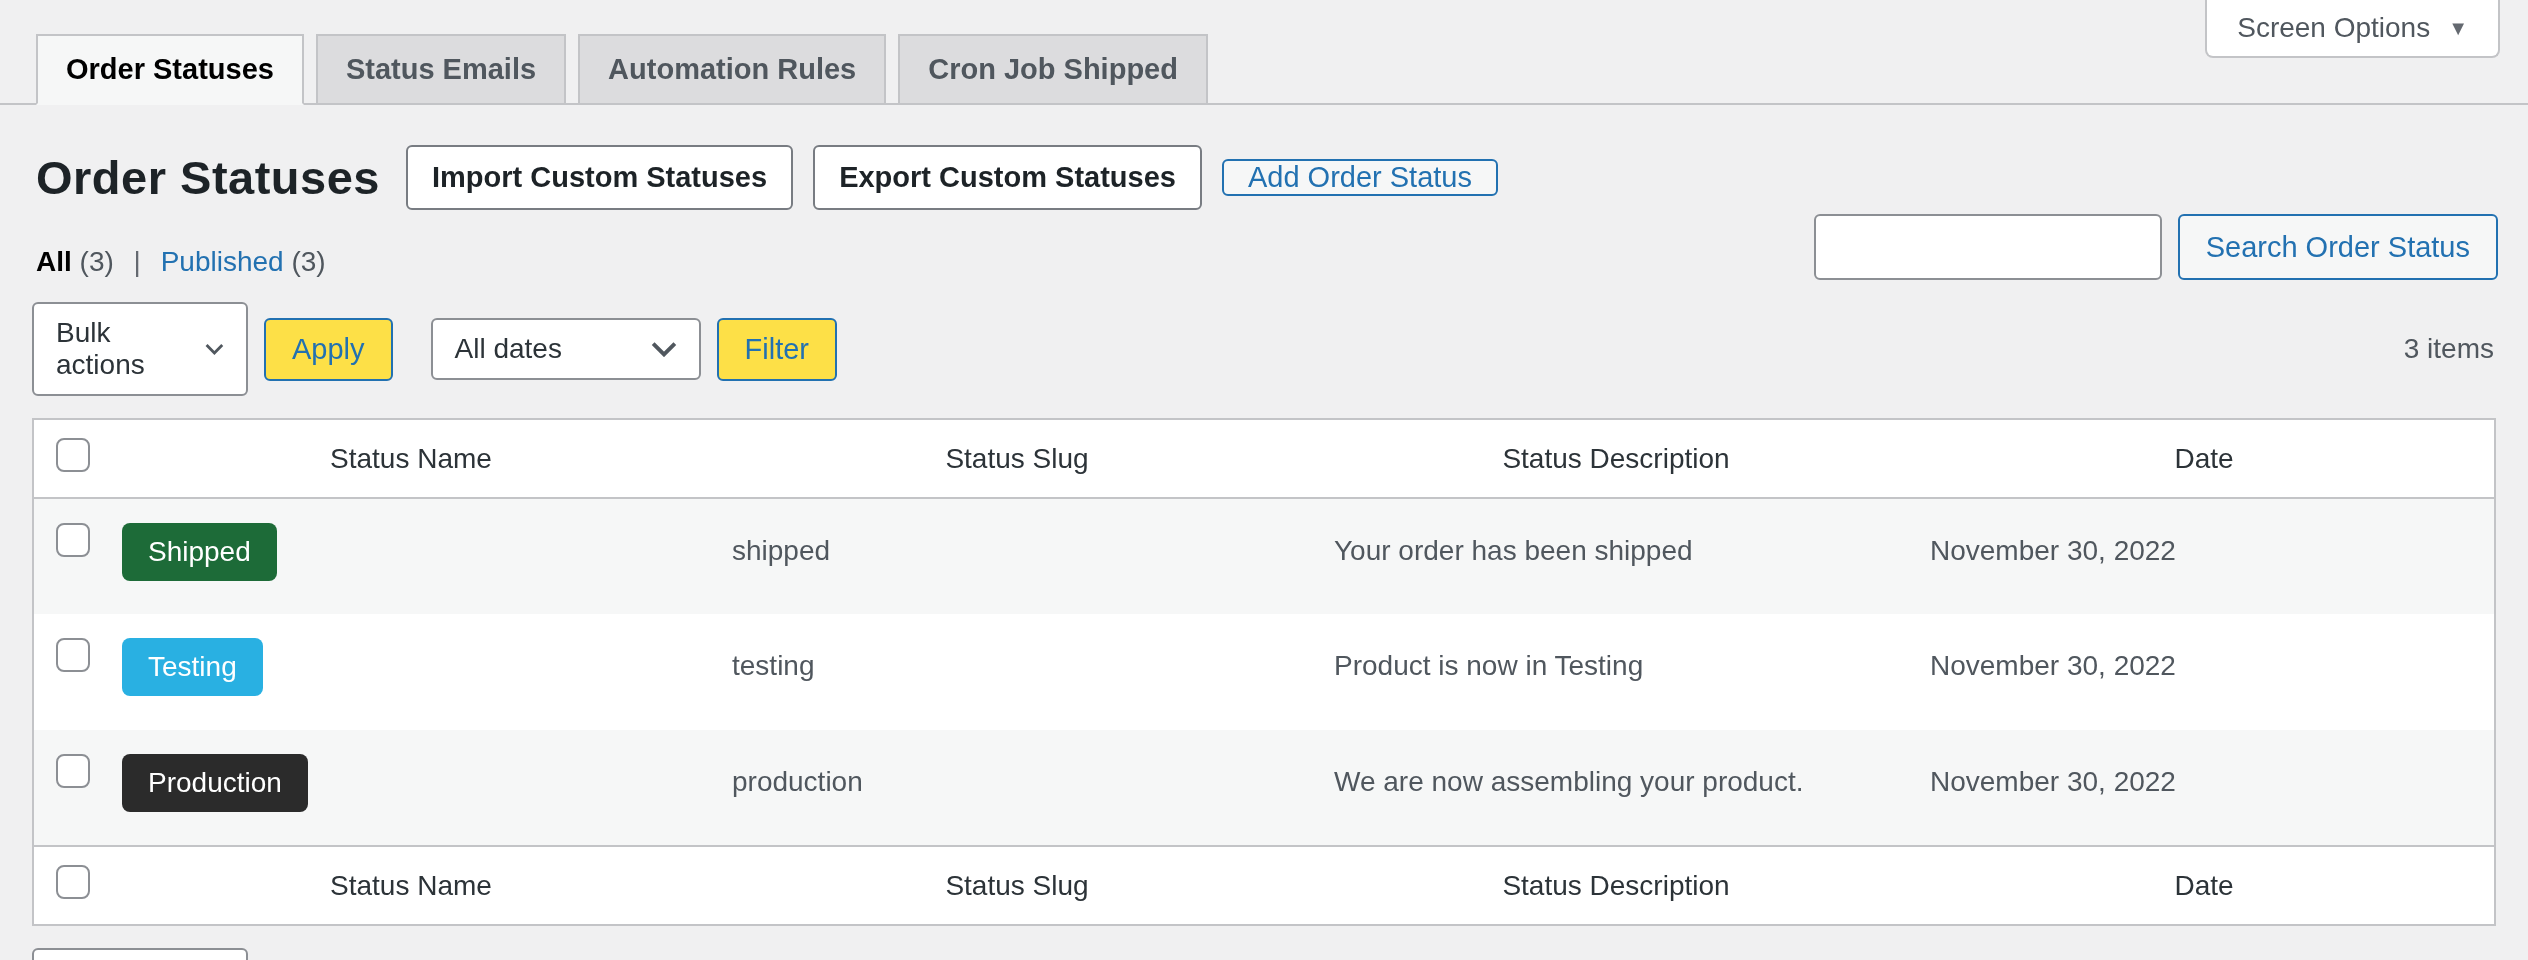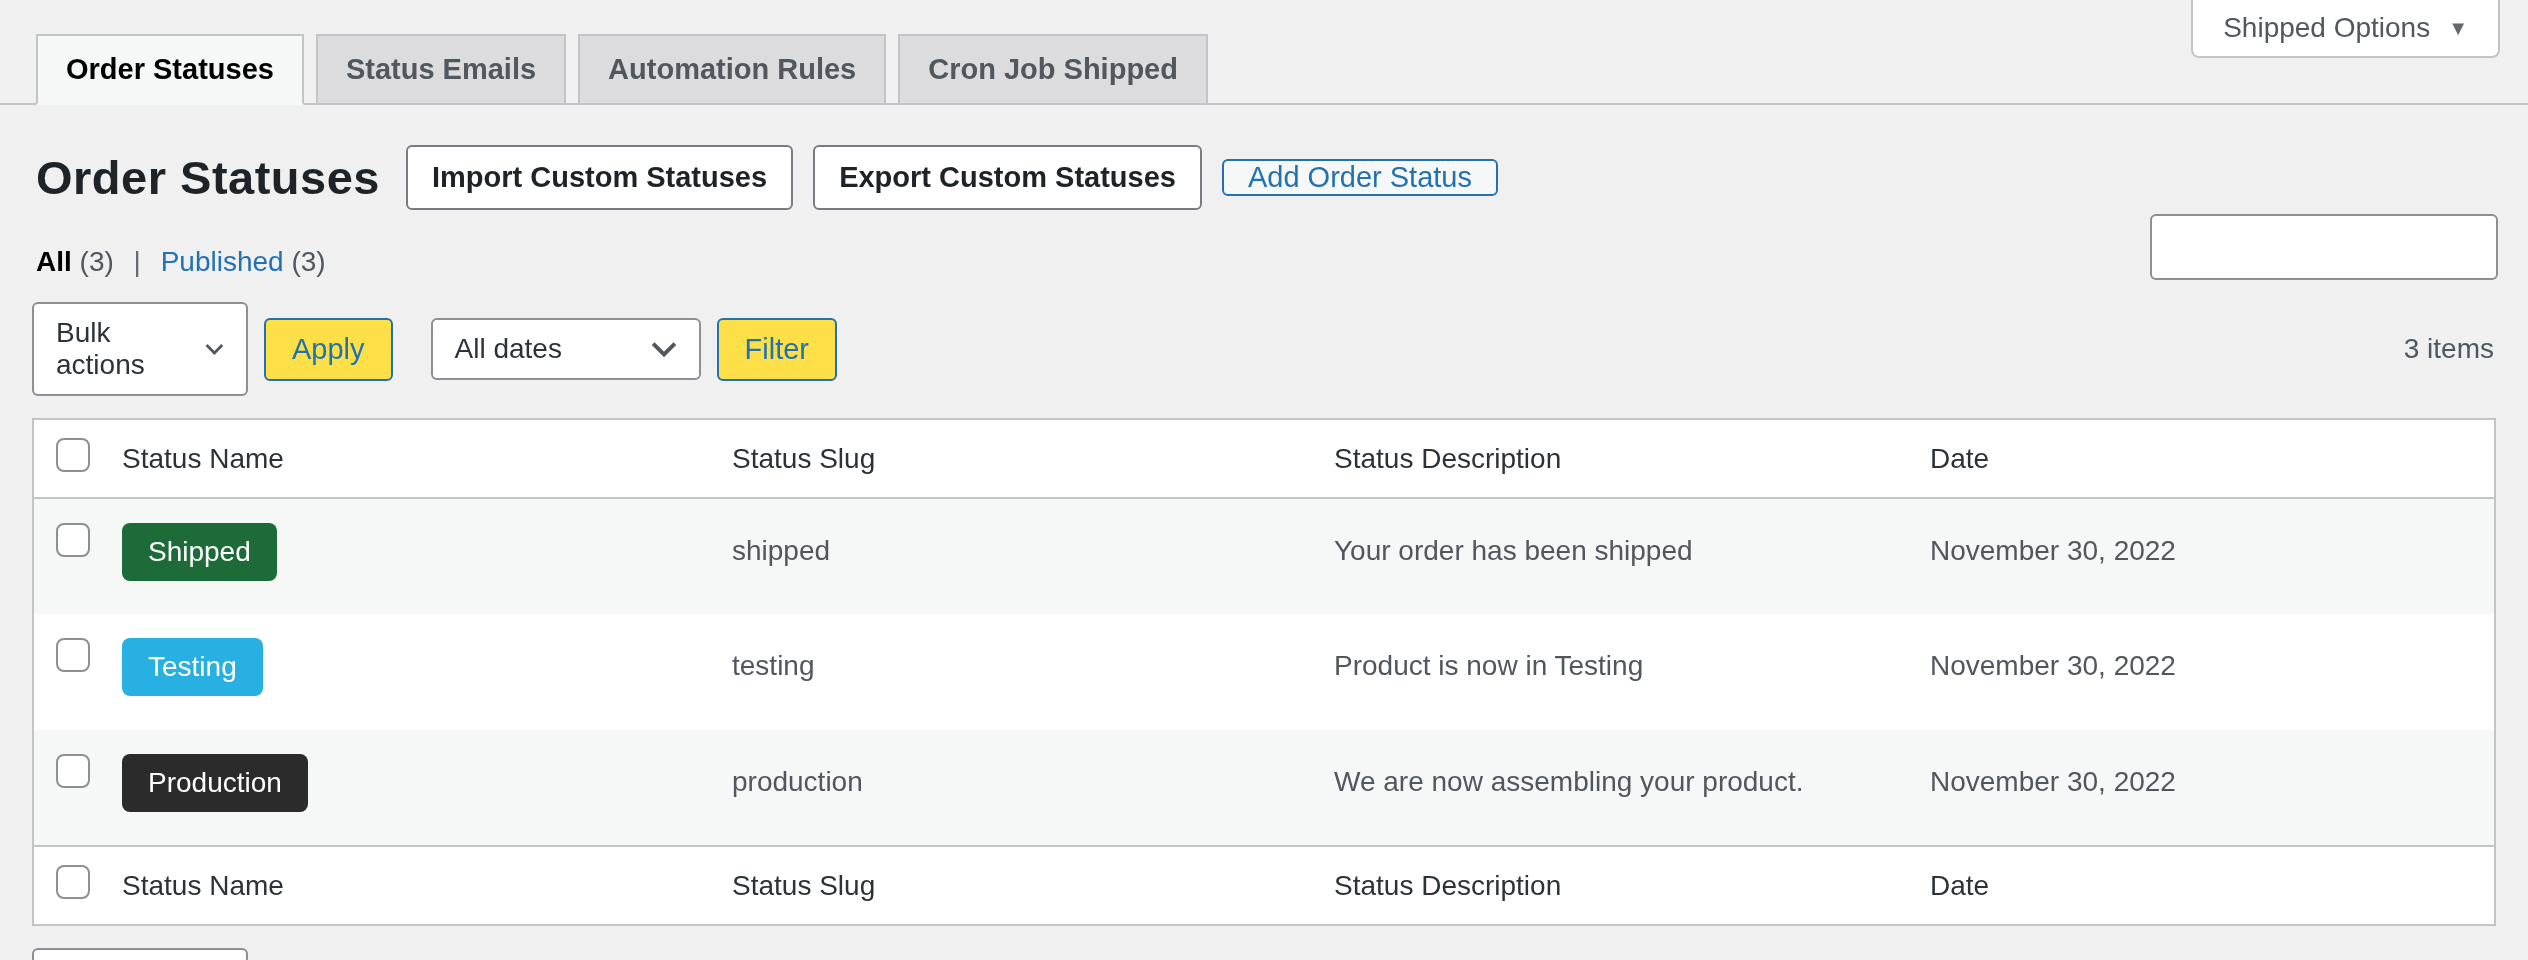--- a/index.html
+++ b/index.html
@@ -116,21 +116,21 @@
 
   
   table.statuses {
     width: 100%; margin-top: 22px;
     border-collapse: collapse;
     background: #fff;
     border: 2px solid #c3c4c7;
     font-size: 28px;
   }
   table.statuses th {
-    text-align: left; font-weight: 400; color: #2c3338;
+    text-align: center; font-weight: 400; color: #2c3338;
     padding: 18px 16px;
   }
   thead tr { border-bottom: 2px solid #c3c4c7; }
   tfoot tr { border-top: 2px solid #c3c4c7; }
   tbody tr { height: 116px; }
   tbody tr:nth-child(odd) { background: #f6f7f7; }
   tbody td { vertical-align: top; color: #50575e; padding: 36px 16px 0; }
   tbody td.cb-cell, tbody td.name-cell { padding-top: 24px; }
   .cb-cell { padding-left: 22px !important; width: 66px; }
   .checkbox {
@@ -143,21 +143,21 @@
     font-size: 28px; padding: 13px 26px;
     border-radius: 8px; cursor: pointer;
   }
 
   .bottom-toolbar { margin-top: 22px; }
 </style>
 </head>
 <body>
 
 <div class="screen-options">
-  <span>Shipped Options</span>
+  <span>Screen Options</span>
   <span class="tri">▼</span>
 </div>
 
 <div class="tabbar">
   <span class="tab active">Order Statuses</span>
   <span class="tab inactive">Status Emails</span>
   <span class="tab inactive">Automation Rules</span>
   <span class="tab inactive">Cron Job Shipped</span>
 </div>
 
@@ -165,20 +165,21 @@
 
   <div class="title-row">
     <h1>Order Statuses</h1>
     <button class="btn btn-secondary">Import Custom Statuses</button>
     <button class="btn btn-secondary">Export Custom Statuses</button>
     <button class="btn btn-blue">Add Order Status</button>
   </div>
 
   <div class="search-box">
     <input class="search-input" type="text" value="" style="">
+    <button class="search-btn">Search Order Status</button>
   </div>
 
   <div class="views">
     <span class="current">All</span>
     <span>(3)</span>
     <span class="sep">|</span>
     <a>Published</a>
     <span>(3)</span>
   </div>
 

